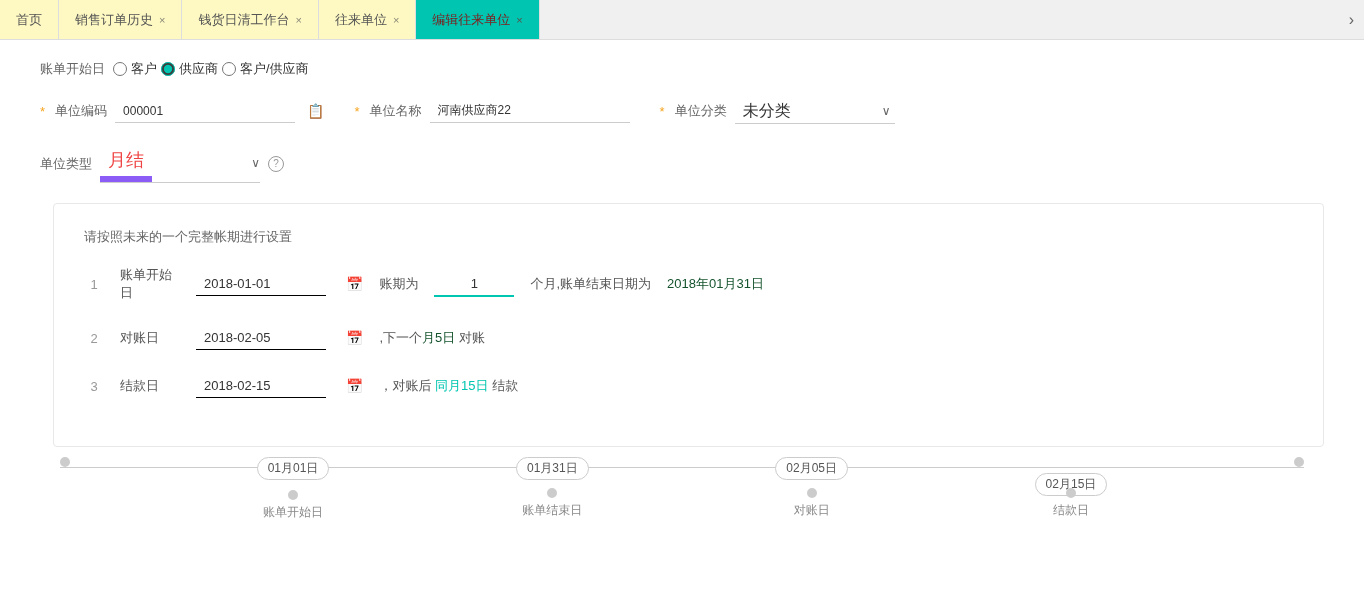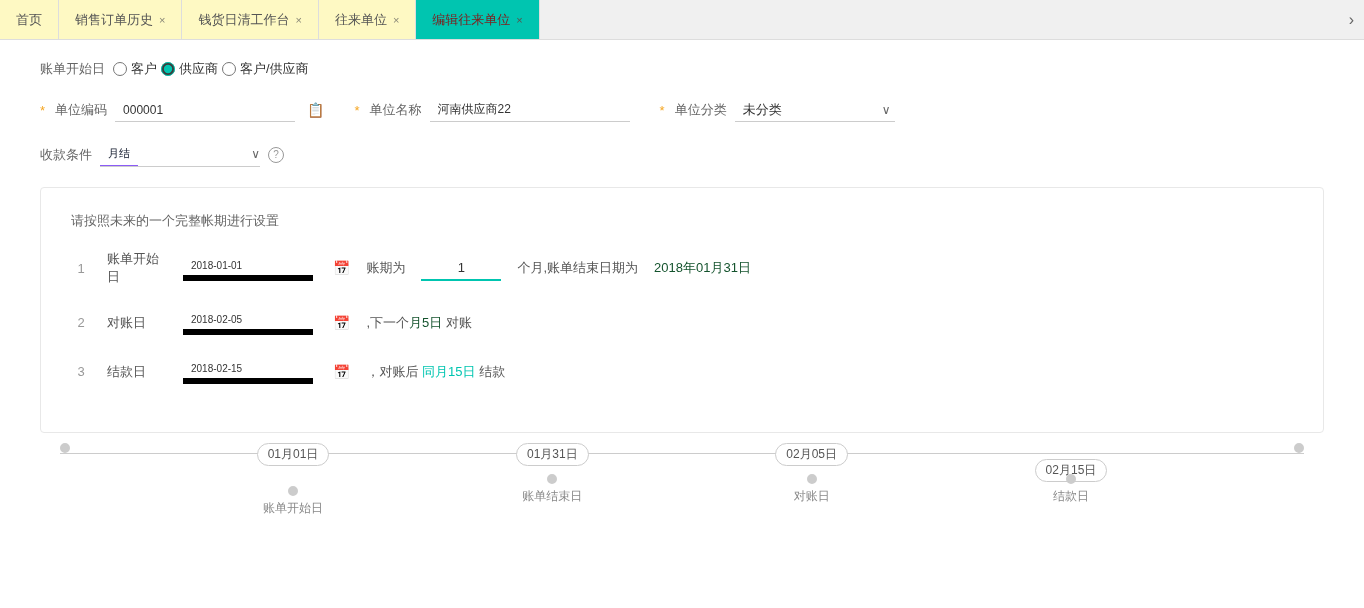--- a/index.html
+++ b/index.html
@@ -105,21 +105,21 @@
     .form-select-wrapper {
       position: relative;
       display: flex;
       align-items: center;
       border-bottom: 1px solid #ccc;
       width: 160px;
     }
     .form-select {
       border: none;
       background: transparent;
-      font-size: 13px;
+      font-size: 16px;
       outline: none;
       color: #333;
       width: 100%;
       padding: 4px 24px 4px 8px;
       appearance: none;
       cursor: pointer;
     }
     .select-arrow {
       position: absolute;
       right: 4px;
@@ -131,32 +131,33 @@
     
     .cal-icon {
       color: #00c5b0;
       font-size: 14px;
       cursor: pointer;
       margin-left: 4px;
     }
 
     
     .dropdown-value {
-      color: #0f172a;
-      font-size: 11px;
+      color: #ef4444;
+      font-size: 18px;
       padding: 4px 8px;
-      border-bottom: 1px solid #8b5cf6;
+      border-bottom: 6px solid #8b5cf6;
     }
 
     
     .period-box {
       border: 1px solid #e8e8e8;
       border-radius: 4px;
       padding: 24px 30px;
       margin-top: 10px;
+      margin-left: 13px;
     }
     .period-title {
       font-size: 13px;
       color: #666;
       margin-bottom: 20px;
     }
 
     
     .period-row {
       display: flex;
@@ -168,23 +169,23 @@
       color: #999;
       width: 20px;
       text-align: center;
     }
     .period-row-label {
       width: 60px;
       color: #555;
     }
     .period-date-input {
       border: none;
-      border-bottom: 6px solid #000000;
+      border-bottom: 1px solid #000000;
       padding: 4px 8px;
-      font-size: 10px;
+      font-size: 13px;
       outline: none;
       background: transparent;
       color: #333;
       width: 130px;
     }
     .period-row-desc {
       color: #555;
       font-size: 13px;
     }
     .month-input {
@@ -353,21 +354,21 @@
         <select class="form-select">
           <option>未分类</option>
         </select>
         <span class="select-arrow">∨</span>
       </div>
     </div>
   </div>
 
   <div class="form-row">
     <div class="form-group">
-      <span class="form-label">收款条件</span>
+      <span class="form-label">单位类型</span>
       <div style="display:flex;align-items:center;border-bottom:1px solid #ccc;width:160px;gap:4px;">
         <span class="dropdown-value">月结</span>
         <span class="select-arrow" style="position:static;margin-left:auto;">∨</span>
       </div>
       <span class="help-icon">?</span>
     </div>
   </div>
 
   <div class="period-box">
     <div class="period-title">请按照未来的一个完整帐期进行设置</div>
@@ -407,21 +408,21 @@
 
   <div class="timeline-wrapper">
     <div class="timeline-line"></div>
     <div class="timeline-nodes">
 
       <div class="timeline-node">
         <div class="timeline-dot start-dot"></div>
       </div>
 
       <div class="timeline-node" style="position:relative;display:flex;flex-direction:column;align-items:center;">
-        <div class="timeline-badge" style="position:relative;top:0;left:0;transform:none;margin-bottom:20px;text-align:center;">
+        <div class="timeline-badge" style="position:relative;top:0;left:0;transform:none;margin-bottom:10px;text-align:center;">
           <span>01月01日</span>
         </div>
         <div class="timeline-dot" style="margin-bottom:4px;"></div>
         <span class="timeline-sublabel" style="position:relative;top:0;left:0;transform:none;">账单开始日</span>
       </div>
 
       <div class="timeline-node" style="position:relative;display:flex;flex-direction:column;align-items:center;">
         <div class="timeline-badge" style="position:relative;top:0;left:0;transform:none;margin-bottom:8px;">
           <span>01月31日</span>
         </div>

